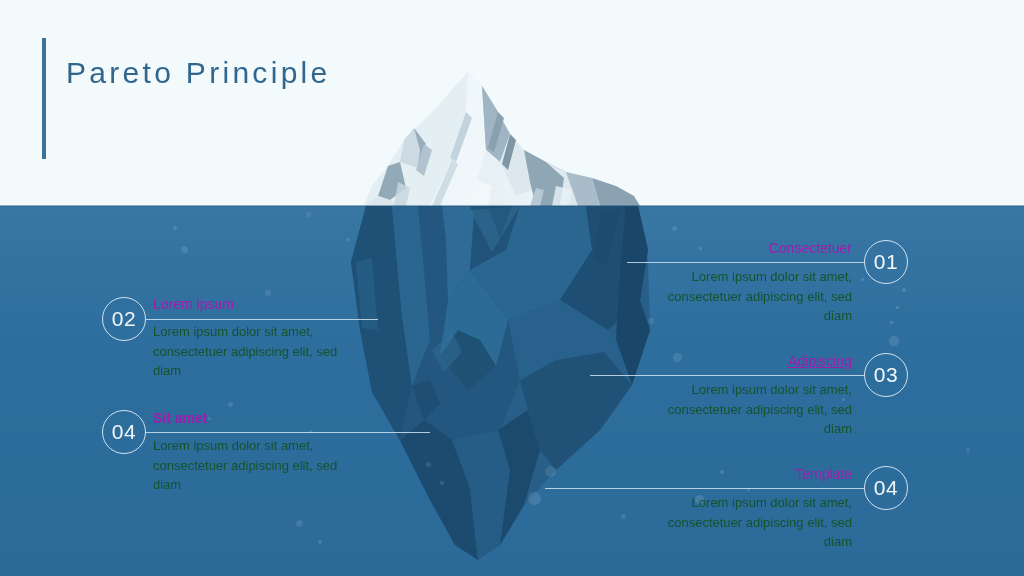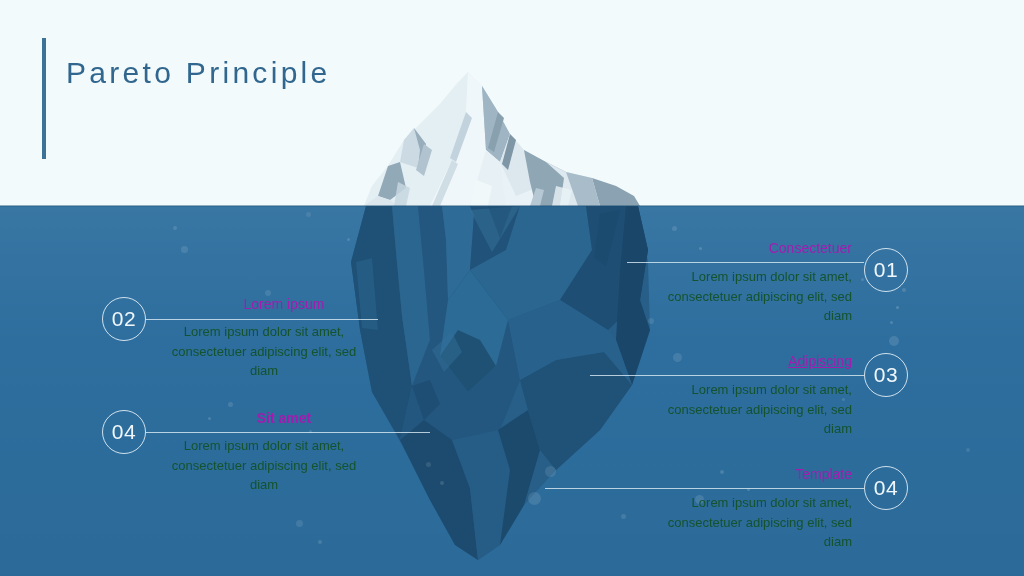--- a/index.html
+++ b/index.html
@@ -73,21 +73,21 @@
     color:#a21caf;
     white-space:nowrap;
   }
   .co-body {
     position:absolute;
     font-size:13px;
     color:#14532d;
     line-height:19.5px;
   }
   .right .co-title, .right .co-body { text-align:right; }
-  .left  .co-title, .left  .co-body { text-align:center;margin-left:11px; }
+  .left  .co-title, .left  .co-body { text-align:left; }
 </style>
 </head>
 <body>
 
 <div class="slide">
 
   <div class="sky"></div>
 
   <div class="ocean">
     <div class="ocean-grad"></div>
@@ -229,21 +229,21 @@
     <div class="bubble" style="left:528px;top:492px;width:13px;height:13px;opacity:.11"></div>
   </div>
 
   <div class="accent-bar"></div>
   <div class="title">
     <div class="title-line">Pareto Principle</div>
   </div>
 
   <div class="callout right">
     <div class="lead-line" style="left:627px;top:262px;width:237px;"></div>
-    <div class="marker" style="left:864px;top:248px;">
+    <div class="marker" style="left:864px;top:240px;">
       <span>01</span>
     </div>
     <div class="co-title" style="left:610px;top:240px;width:242px;">Consectetuer</div>
     <div class="co-body" style="left:640px;top:267px;width:212px;">Lorem ipsum dolor sit amet, consectetuer adipiscing elit, sed diam</div>
   </div>
 
   <div class="callout left">
     <div class="lead-line" style="left:146px;top:319px;width:232px;"></div>
     <div class="marker" style="left:102px;top:297px;">
       <span>02</span>

